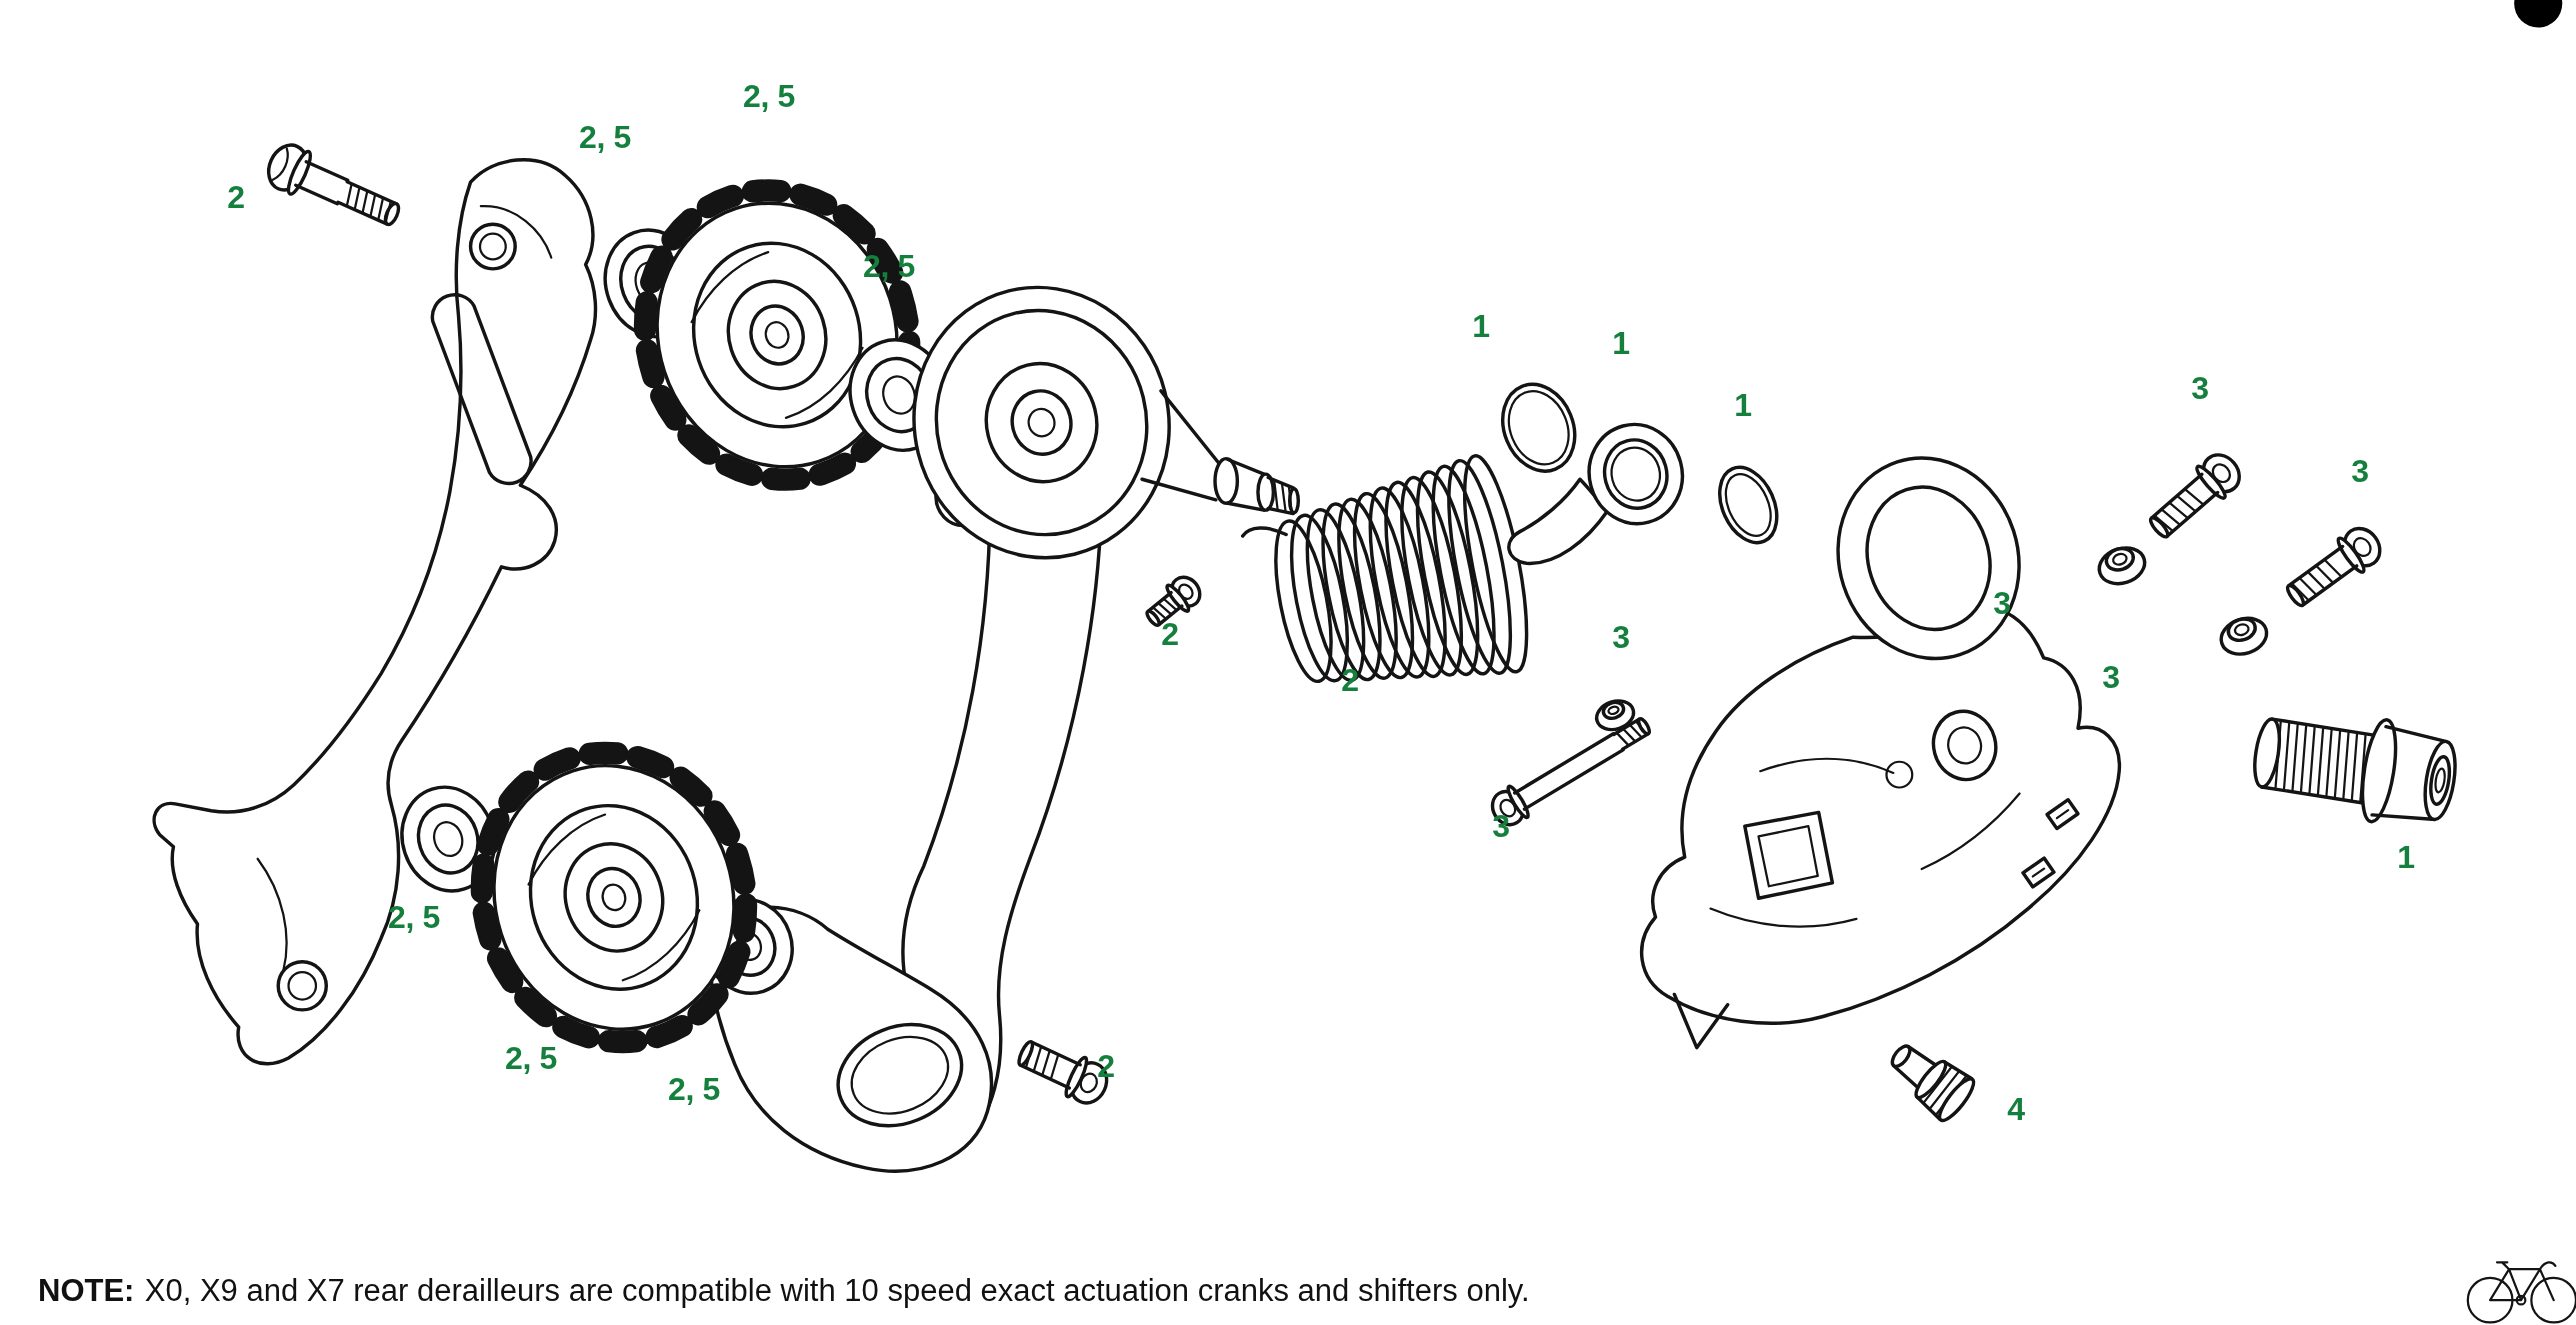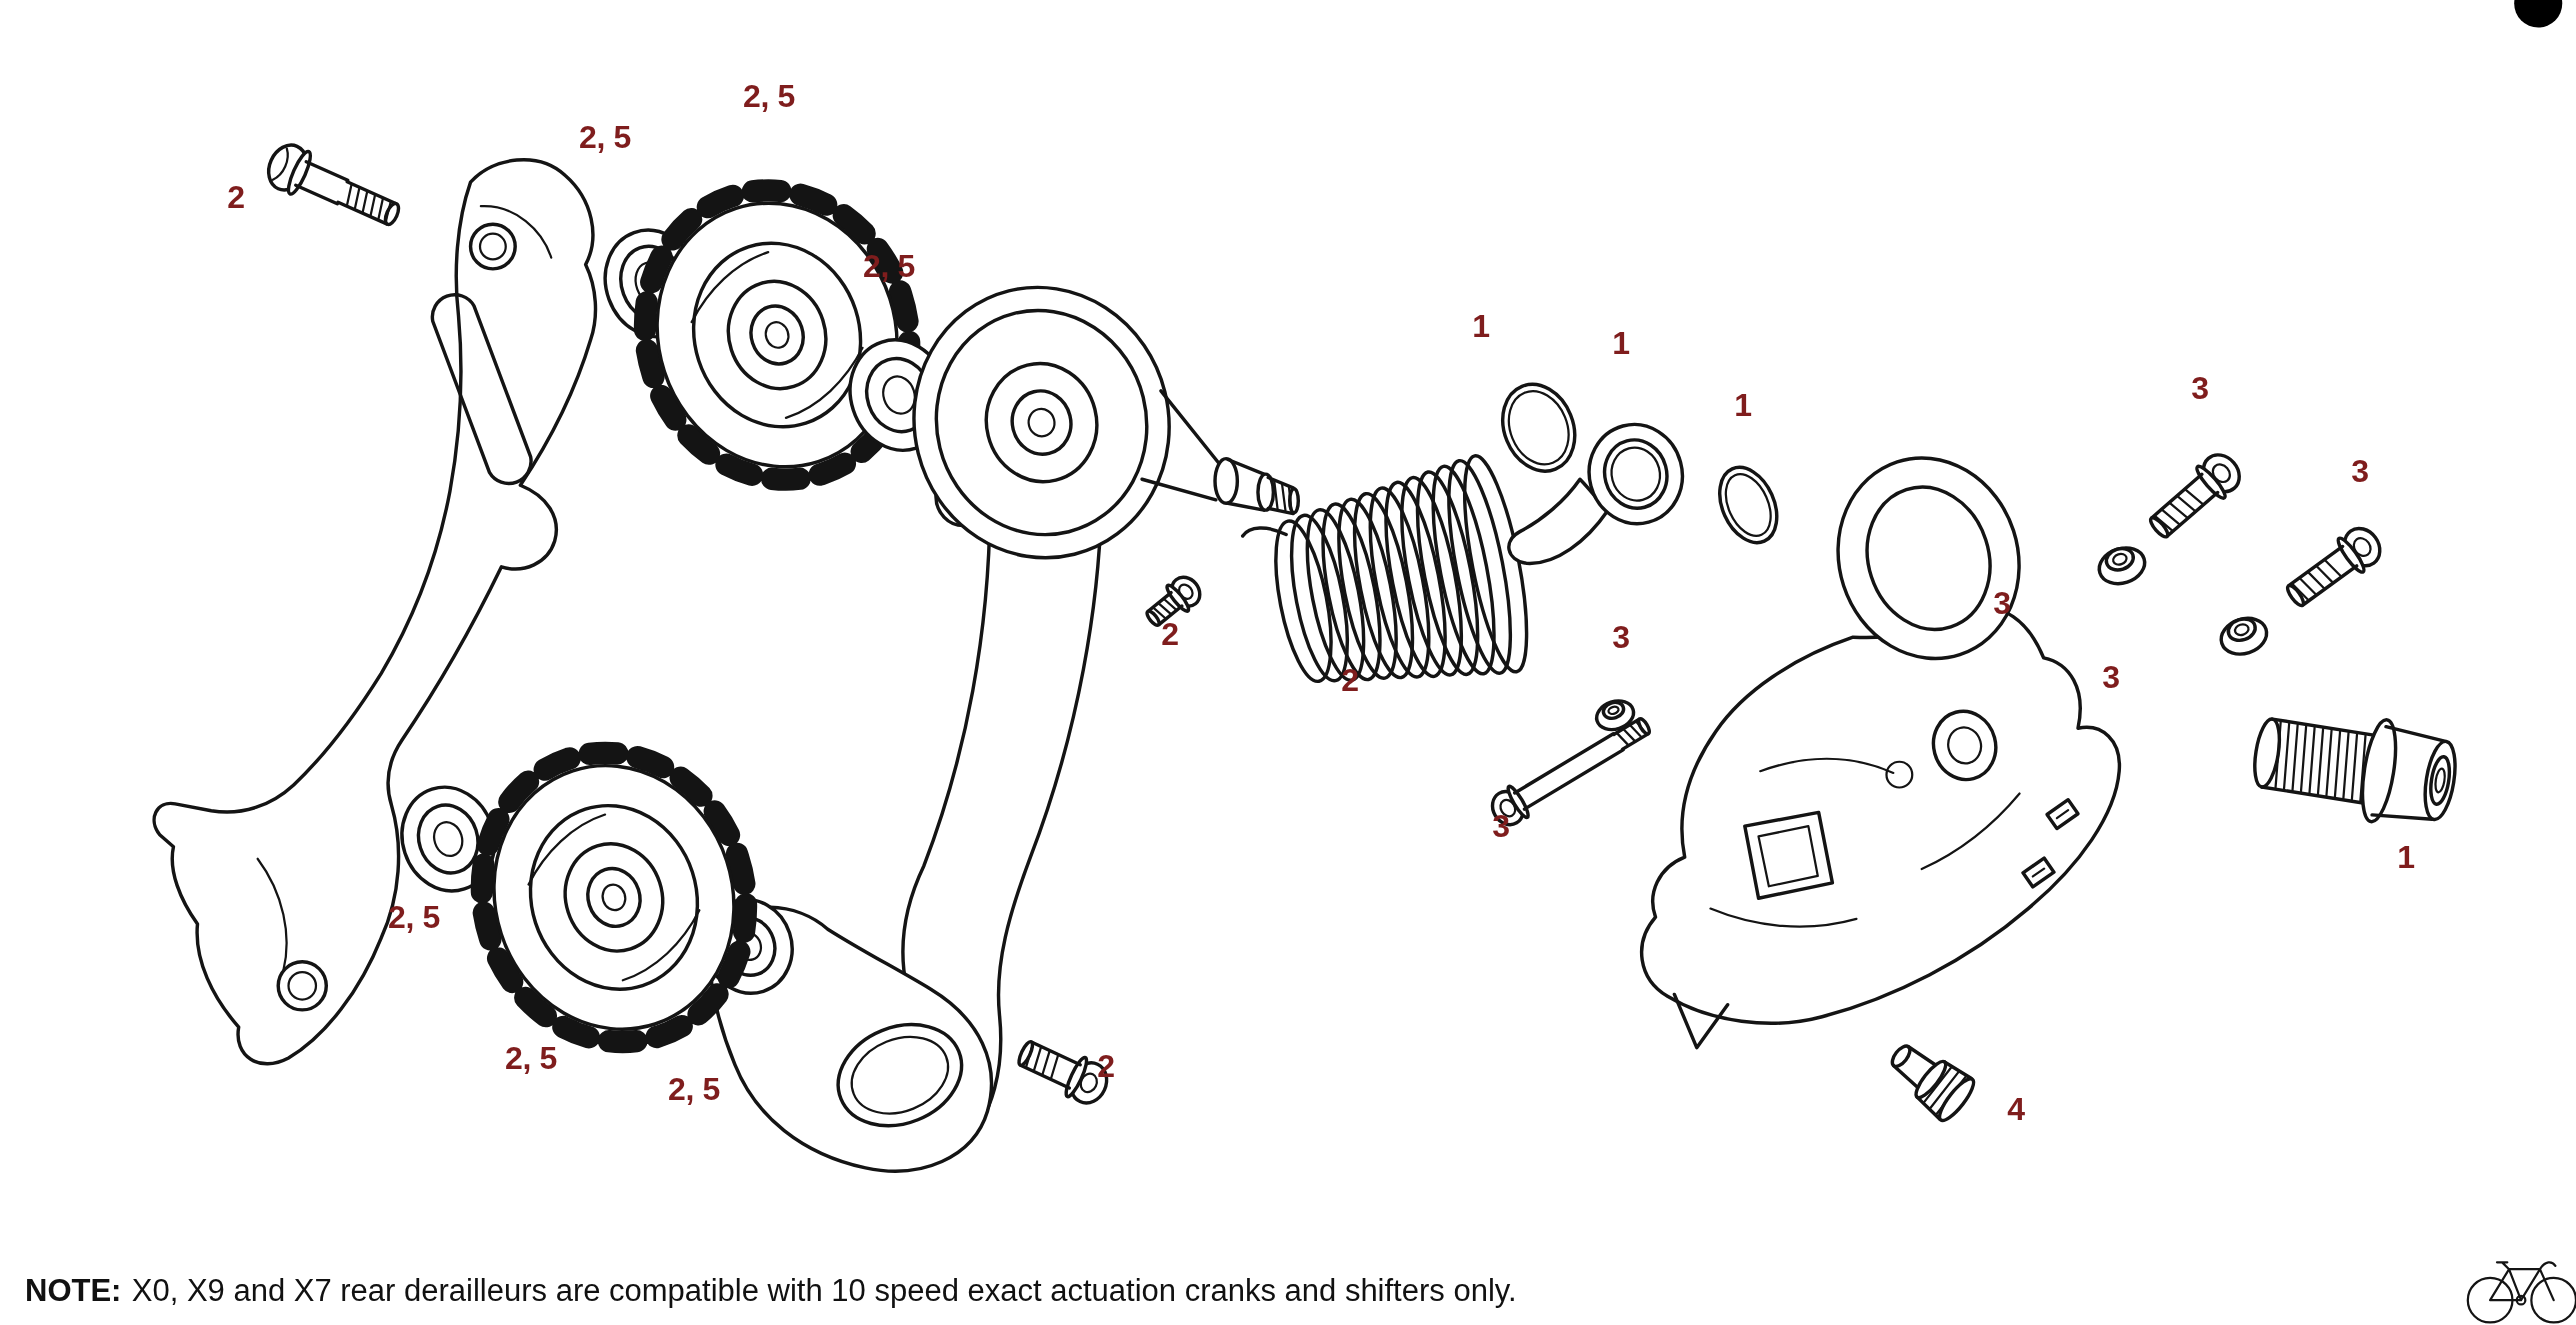--- a/index.html
+++ b/index.html
@@ -7,22 +7,22 @@
        font-family:"Liberation Sans",sans-serif;color:#141414;}
   .stage{position:absolute;inset:0;}
   svg.art{position:absolute;left:0;top:0;}
   svg .s{stroke:#141414;stroke-width:4;fill:none;stroke-linecap:round;stroke-linejoin:round;}
   svg .fw{fill:#ffffff;}
   svg .fb{fill:#000000;stroke:none;}
   svg .thin{stroke-width:2.6;}
   svg .teeth{stroke-width:26;stroke-dasharray:32 24;}
   .labels-layer{position:absolute;inset:0;}
   .part-label{position:absolute;transform:translate(-50%,-50%);
-      font-size:32px;font-weight:700;letter-spacing:-0.4px;white-space:nowrap;color:#7f1d1d;}
-  .note{position:absolute;left:25px;top:1273px;font-size:31px;color:#111;}
+      font-size:32px;font-weight:700;letter-spacing:-0.4px;white-space:nowrap;color:#15803d;}
+  .note{position:absolute;left:38px;top:1273px;font-size:31px;color:#111;}
   .note .prefix{font-weight:700;margin-right:10.3px;}
 </style>
 </head>
 <body>
 
 <div class="stage">
 
 <svg class="art" width="2576" height="1326" viewBox="0 0 3000 1544">
 
   <g transform="translate(335,195) rotate(24)">

